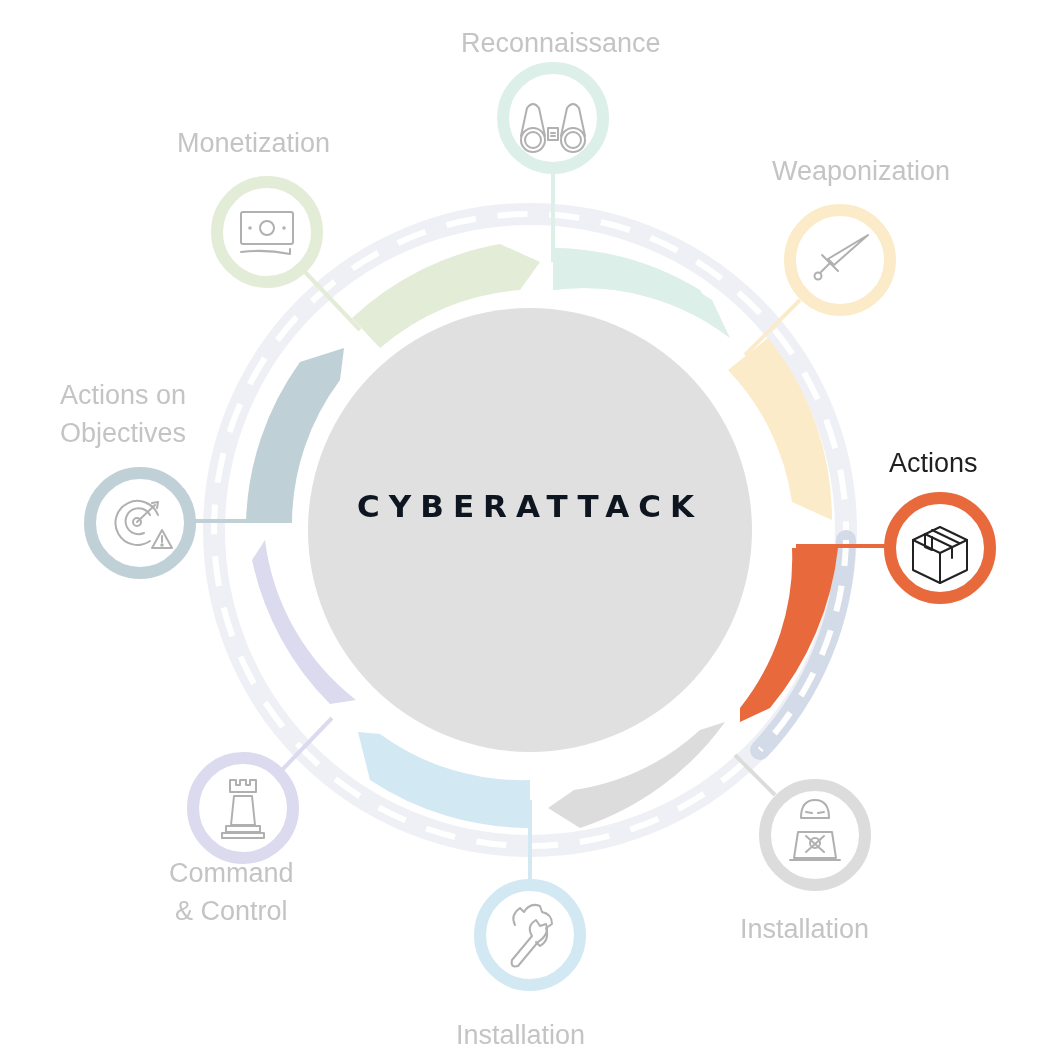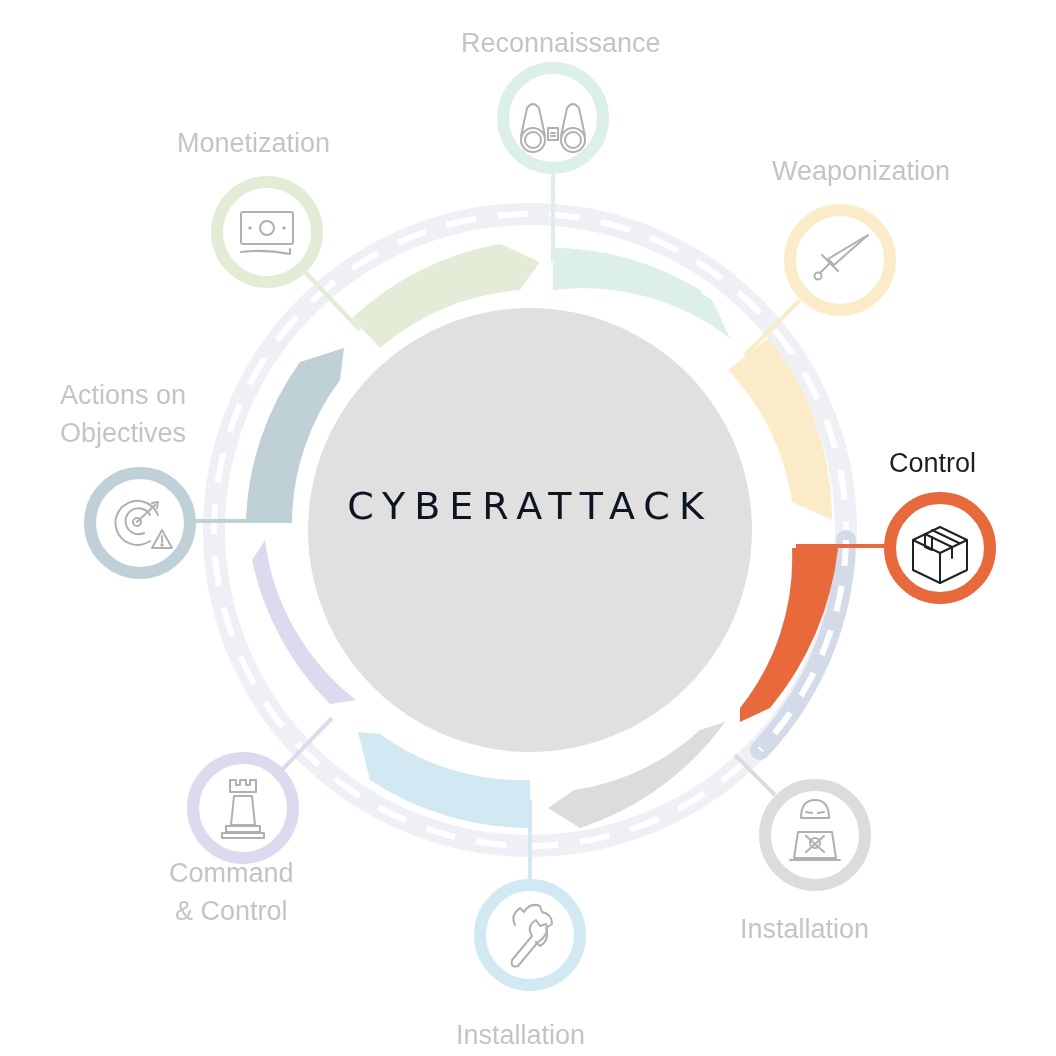--- a/index.html
+++ b/index.html
@@ -1,20 +1,20 @@
 <!DOCTYPE html>
 <html><head>
 <meta charset="utf-8">
 <style>
   html, body { margin: 0; padding: 0; background: #ffffff; }
   body { width: 1056px; height: 1056px; position: relative; overflow: hidden; font-family: "Liberation Sans", sans-serif; }
   #diagram { position: absolute; left: 0; top: 0; width: 1056px; height: 1056px; }
   .stage-label { position: absolute; font-family: "Liberation Sans", sans-serif; font-size: 27px; color: #c4c4c4; line-height: 38px; white-space: nowrap; }
   .stage-label.active { color: #1f1f1f; }
-  .center-title { position: absolute; left: 310px; top: 478px; width: 440px; text-align: center; font-family: "DejaVu Sans", sans-serif; font-weight: normal; font-size: 38px; letter-spacing: 9px; line-height: 56px; color: #0d1520; }
+  .center-title { position: absolute; left: 310px; top: 478px; width: 440px; text-align: center; font-family: "DejaVu Sans", sans-serif; font-weight: bold; font-size: 31px; letter-spacing: 9px; line-height: 56px; color: #0d1520; }
 </style>
 </head>
 <body>
 
 <svg id="diagram" viewBox="0 0 1056 1056" xmlns="http://www.w3.org/2000/svg">
 
   <g>
     <circle cx="530" cy="530" r="316" fill="none" stroke="#eef0f5" stroke-width="22"></circle>
     <circle cx="530" cy="530" r="316" fill="none" stroke="#ffffff" stroke-width="6" stroke-dasharray="30 22"></circle>
 
@@ -136,21 +136,21 @@
     </g>
   </g>
 </svg>
 
 <div class="center-title">
   <div>CYBERATTACK</div>
 </div>
 
 <div class="stage-label" style="left:441px; top:24px;margin-left:20px;">Reconnaissance</div>
 <div class="stage-label" style="left:772px; top:152px;">Weaponization</div>
-<div class="stage-label active" style="left:889px; top:444px;">Control</div>
+<div class="stage-label active" style="left:889px; top:444px;">Actions</div>
 <div class="stage-label" style="left:740px; top:910px;">Installation</div>
 <div class="stage-label" style="left:456px; top:1006px;margin-top:10px;">Installation</div>
 <div class="stage-label" style="left:169px; top:854px; text-align:center;">
   <div>Command</div>
   <div>&amp; Control</div>
 </div>
 <div class="stage-label" style="left:60px; top:376px;">
   <div>Actions on</div>
   <div>Objectives</div>
 </div>

